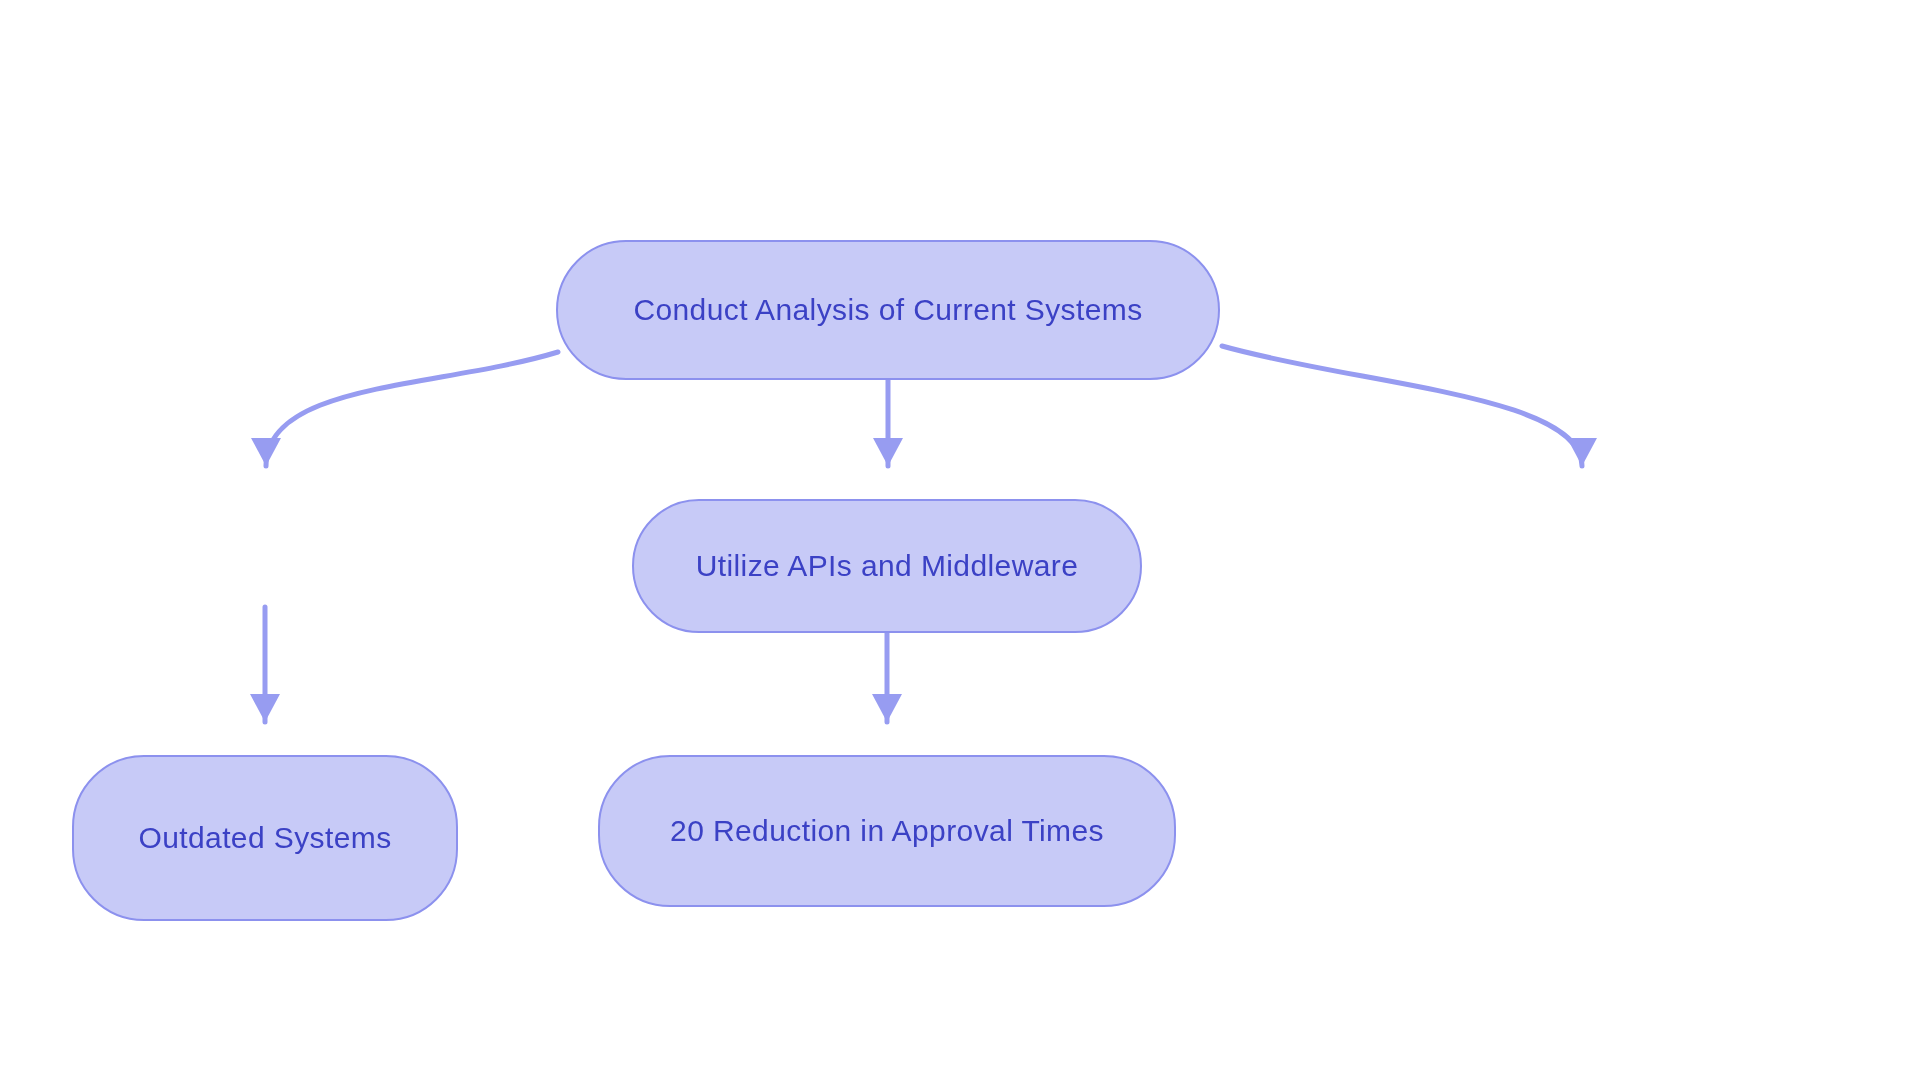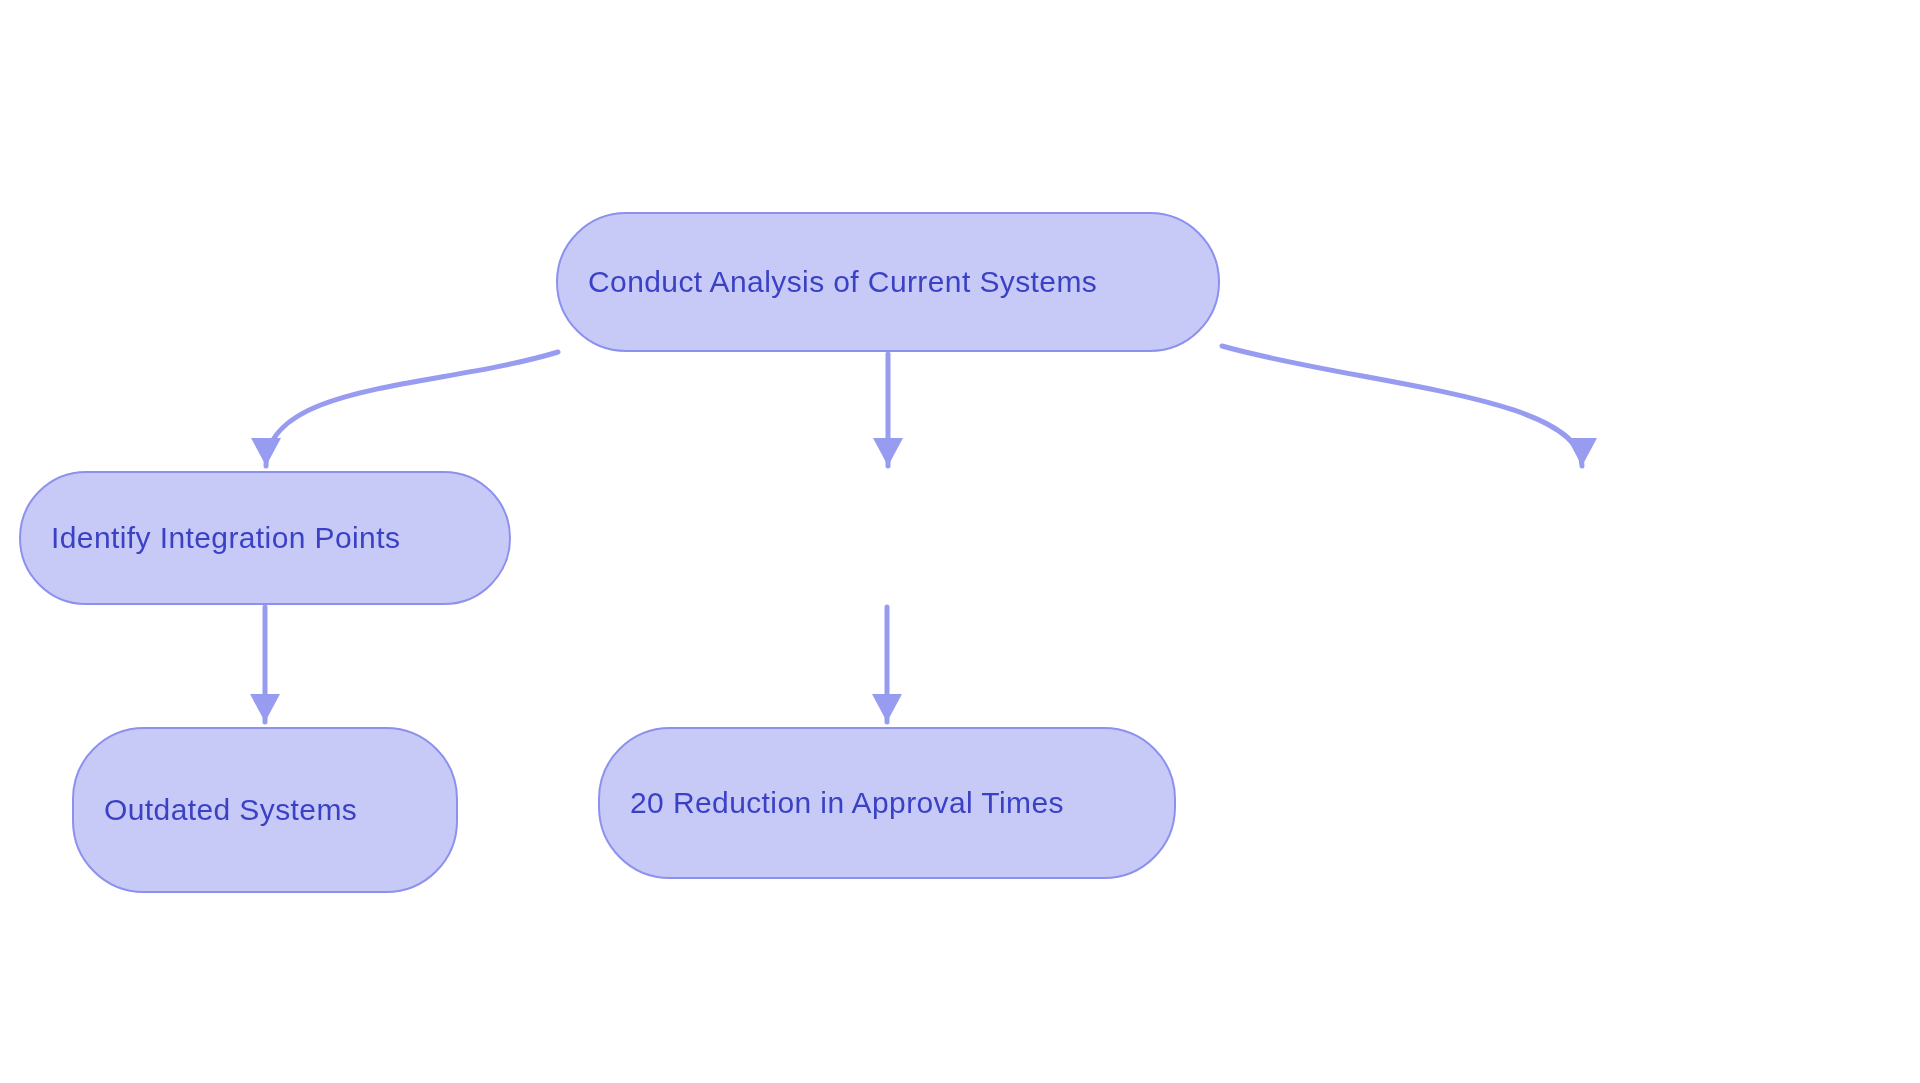--- a/index.html
+++ b/index.html
@@ -40,25 +40,27 @@
     fill: var(--edge);
     stroke: none;
   }
   .node {
     position: absolute;
     background: var(--node-fill);
     border: 2px solid var(--node-border);
     border-radius: 72px;
     display: flex;
     align-items: center;
+    justify-content: center;
     text-align: center;
     color: var(--node-text);
     font-size: 30px;
     letter-spacing: 0.4px;
     padding: 0 30px;
+    margin-top: 28px;
   }
   .n-root          { left: 556px;  top: 212px; width: 664px; height: 140px; }
   .n-integration   { left: 19px;   top: 471px; width: 492px; height: 134px; }
   .n-apis          { left: 632px;  top: 471px; width: 510px; height: 134px; }
   .n-communication { left: 1261px; top: 471px; width: 640px; height: 134px; }
   .n-outdated      { left: 72px;   top: 727px; width: 386px; height: 166px; }
   .n-reduction     { left: 598px;  top: 727px; width: 578px; height: 152px; }
 </style>
 </head>
 <body>
@@ -76,24 +78,24 @@
     <path class="edge" d="M 888 354 L 888 466" marker-end="url(#arrowhead)"></path>
     <path class="edge" d="M 1222 346 C 1360 385, 1582 395, 1582 466" marker-end="url(#arrowhead)"></path>
     <path class="edge" d="M 265 607 L 265 722" marker-end="url(#arrowhead)"></path>
     <path class="edge" d="M 887 607 L 887 722" marker-end="url(#arrowhead)"></path>
   </svg>
 
   <div class="node n-root">
     <span>Conduct Analysis of Current Systems</span>
   </div>
 
-  <div class="node n-integration">
-    <span>Identify Integration Points</span>
+
+  <div class="node n-apis">
+    <span>Utilize APIs and Middleware</span>
   </div>
-
 
 
   <div class="node n-outdated">
     <span>Outdated Systems</span>
   </div>
 
   <div class="node n-reduction">
     <span>20 Reduction in Approval Times</span>
   </div>
 

